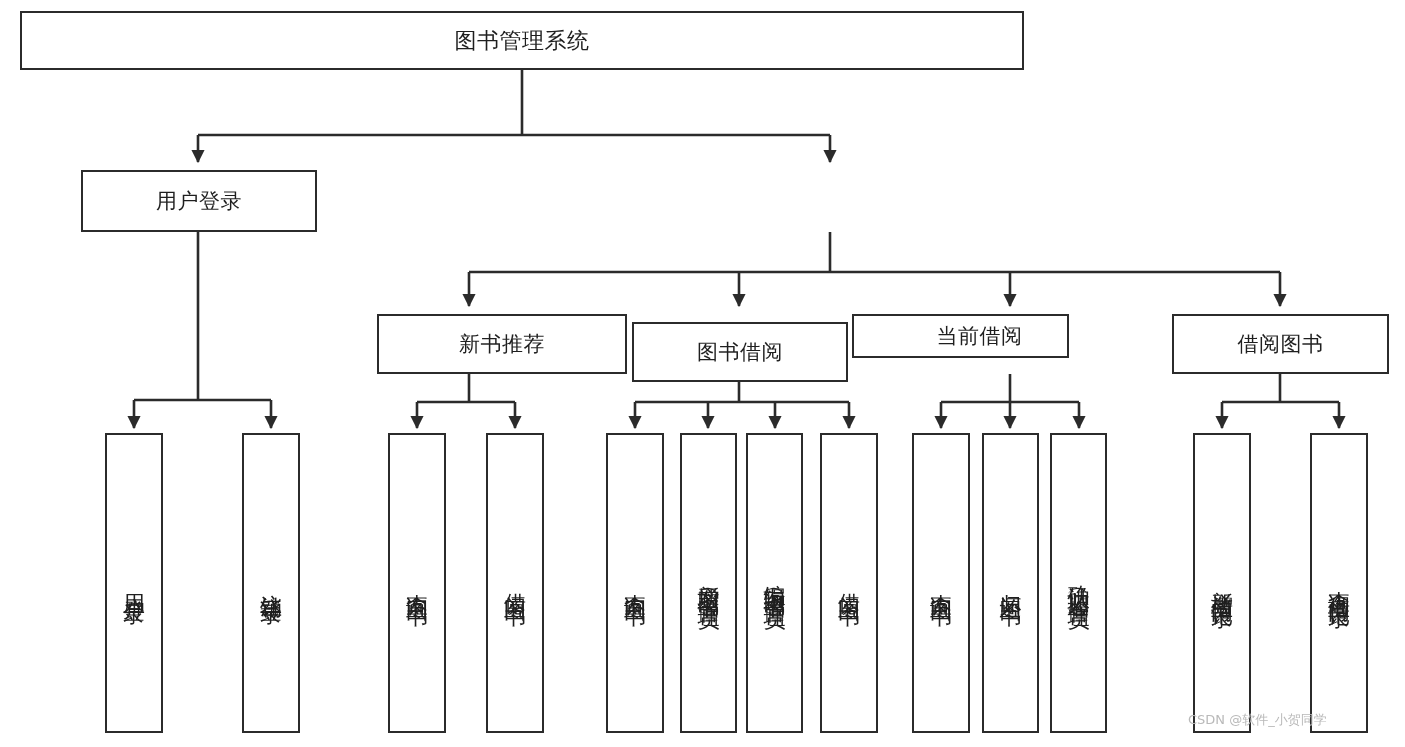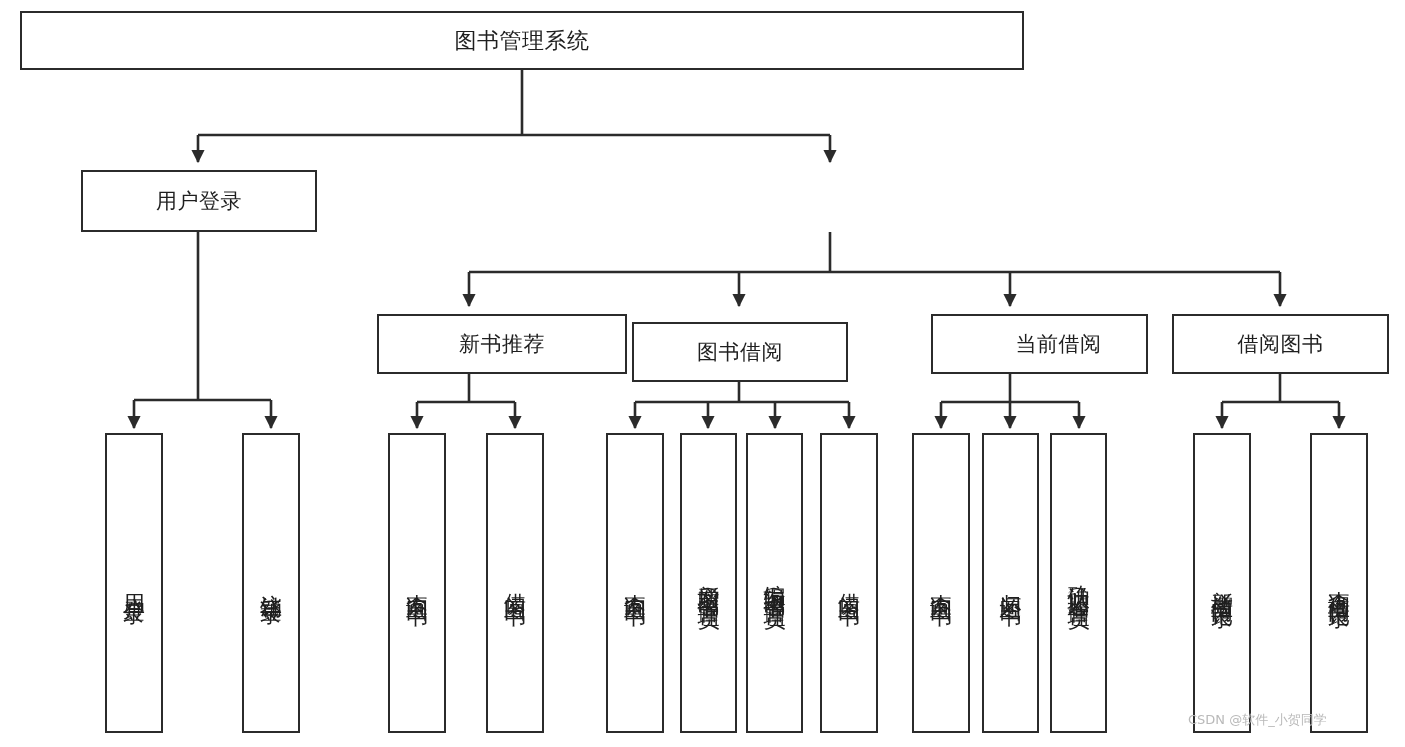--- a/index.html
+++ b/index.html
@@ -138,21 +138,21 @@
   <div class="node horiz" style="left:81px; top:170px; width:236px; height:62px;">
     <span class="node-label">用户登录</span>
   </div>
 
   <div class="node horiz" style="left:361px; top:314px; width:250px; height:60px;margin-left:16px;">
     <span class="node-label">新书推荐</span>
   </div>
   <div class="node horiz" style="left:632px; top:322px; width:216px; height:60px;">
     <span class="node-label">图书借阅</span>
   </div>
-  <div class="node horiz" style="left:931px; top:314px; width:217px; height:60px;padding-left:38px;">
+  <div class="node horiz" style="left:852px; top:314px; width:217px; height:44px;padding-left:38px;">
     <span class="node-label">当前借阅</span>
   </div>
   <div class="node horiz" style="left:1172px; top:314px; width:217px; height:60px;">
     <span class="node-label">借阅图书</span>
   </div>
 
   <div class="node vert" style="left:105px; top:433px; width:58px; height:300px;">
     <span class="node-label">用户登录</span>
   </div>
   <div class="node vert" style="left:242px; top:433px; width:58px; height:300px;">

